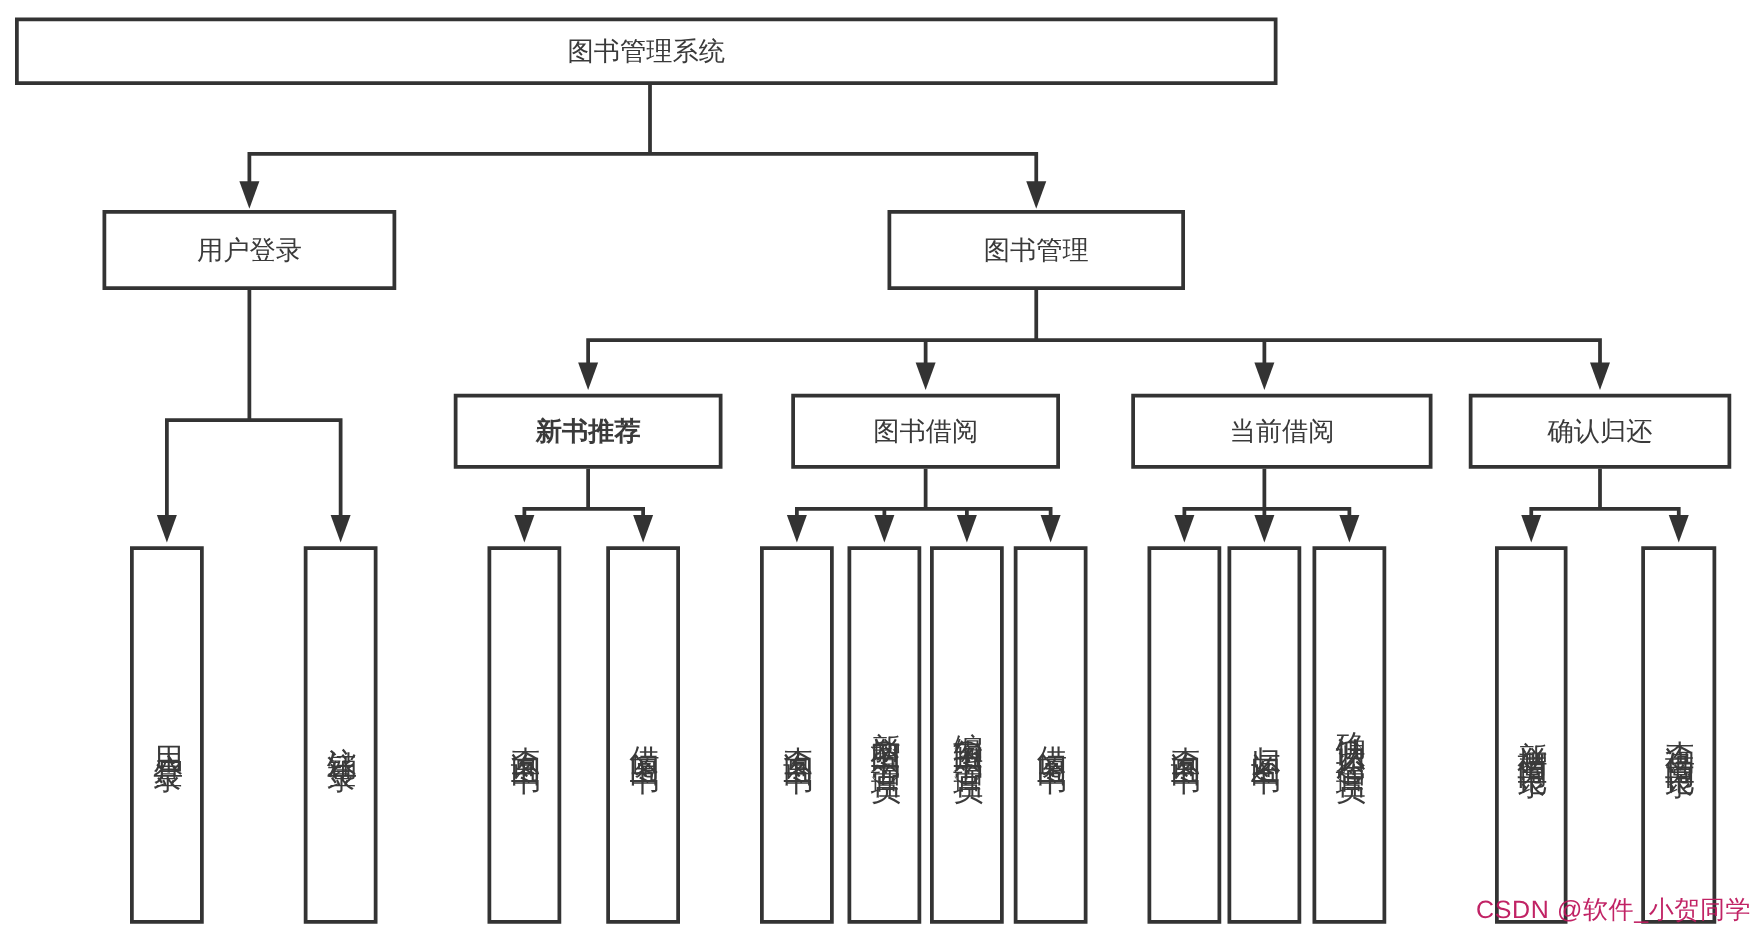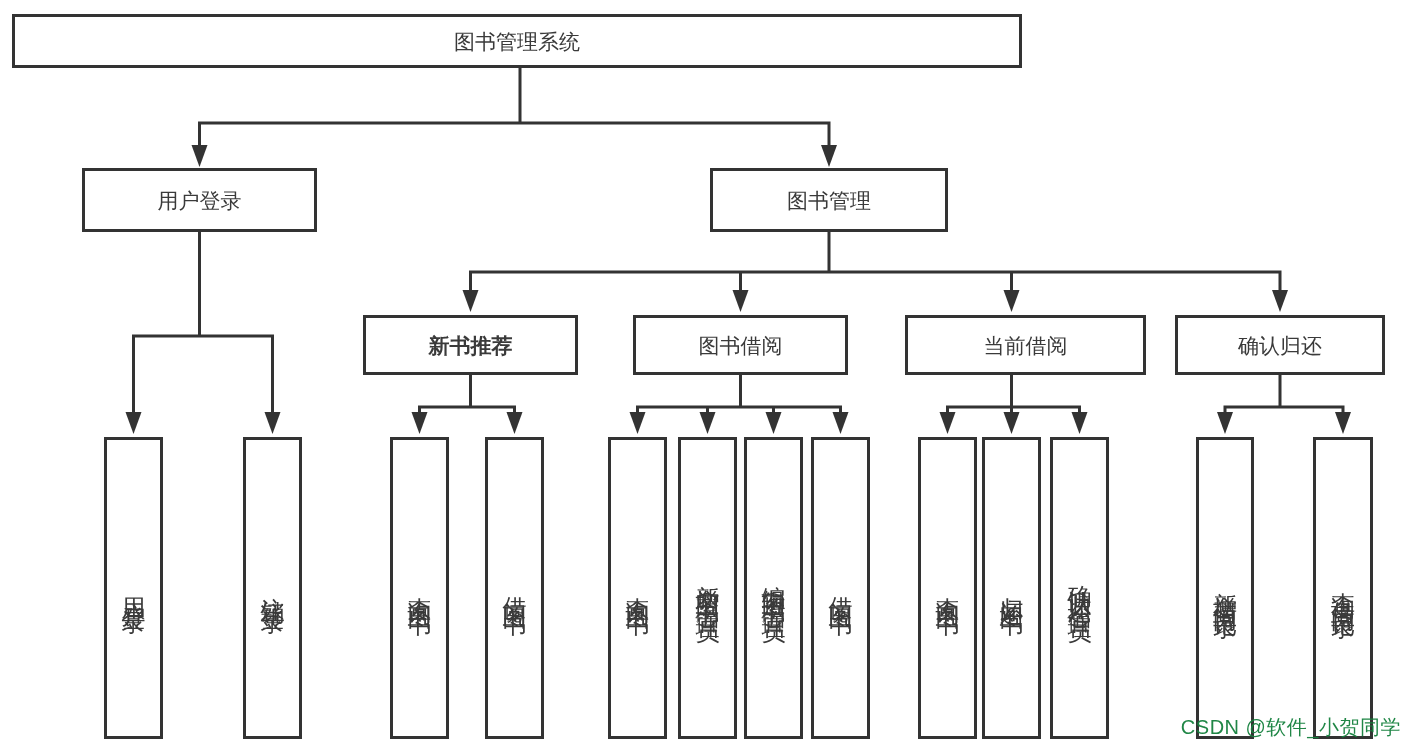--- a/index.html
+++ b/index.html
@@ -36,21 +36,21 @@
     font-size: 24px;
     letter-spacing: 5px;
     white-space: normal;
   }
   #watermark {
     position: absolute;
     right: 4px;
     bottom: 6px;
     font-size: 20px;
     letter-spacing: 0.5px;
-    color: #15803d;
+    color: #be185d;
     opacity: 0.95;
   }
 </style>
 </head>
 <body>
 
 <div id="canvas">
 
   <svg id="wires" viewBox="0 0 1405 747" xmlns="http://www.w3.org/2000/svg" stroke="#333333" stroke-width="3" fill="#333333" stroke-linecap="square">
 

